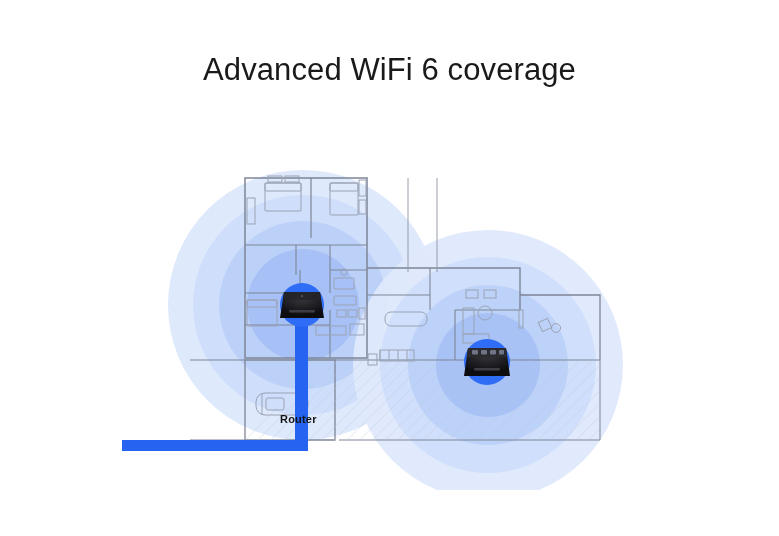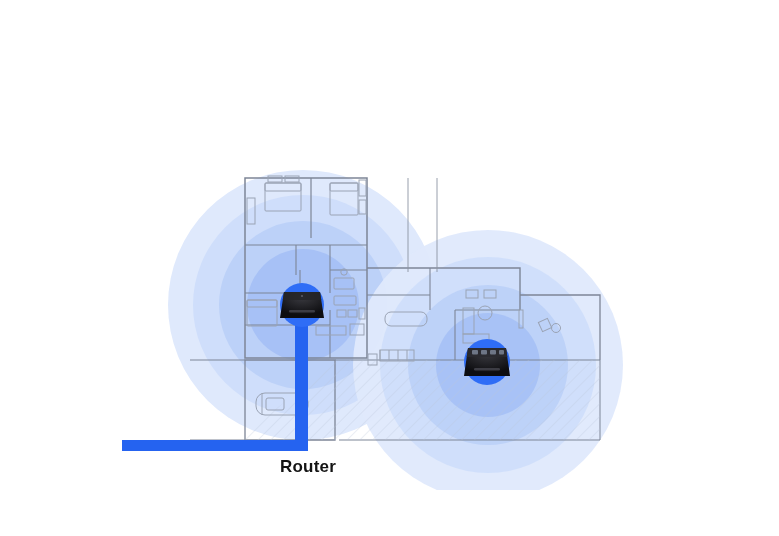--- a/index.html
+++ b/index.html
@@ -26,35 +26,35 @@
 
   
   .diagram{
     position:absolute;left:0;top:150px;width:779px;height:340px;
   }
   .diagram svg{display:block;width:779px;height:340px;}
 
   
   .dev-label{
     position:absolute;
-    font-size:17px;
+    font-size:11px;
     font-weight:700;
     color:#141414;
     letter-spacing:.2px;
     white-space:nowrap;
-    margin-top:44px;
   }
   #router-label{left:280px;top:263px;}
 </style>
 </head>
 <body>
 
 <div class="stage">
 
   <div class="headline">
+    <span class="l">Advanced WiFi 6 coverage</span>
   </div>
 
   <div class="diagram">
     <svg viewBox="0 0 779 340" xmlns="http://www.w3.org/2000/svg">
       <defs>
         <clipPath id="clipHatch">
           <path d="M339 210 H600 V290 H235 Z"></path>
         </clipPath>
         <pattern id="hatch" width="9" height="9" patternUnits="userSpaceOnUse" patternTransform="rotate(45)">
           <line x1="0" y1="0" x2="0" y2="9" stroke="#b9c4d8" stroke-width="0.7"></line>

